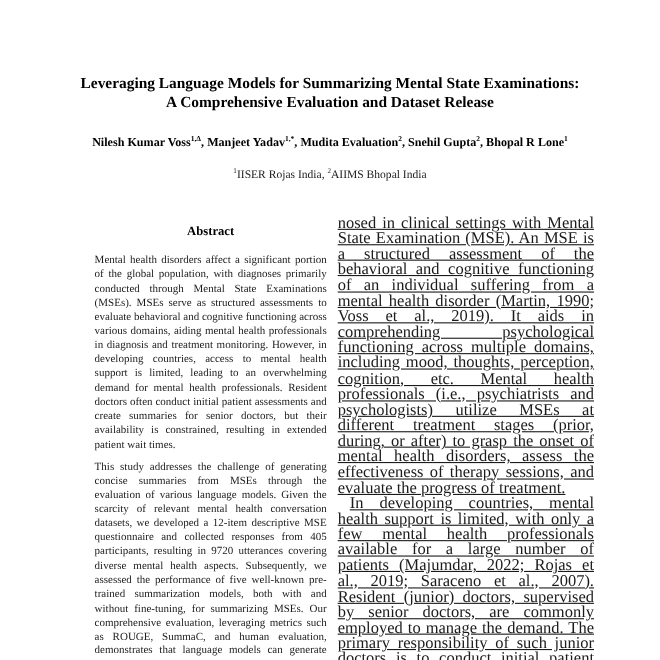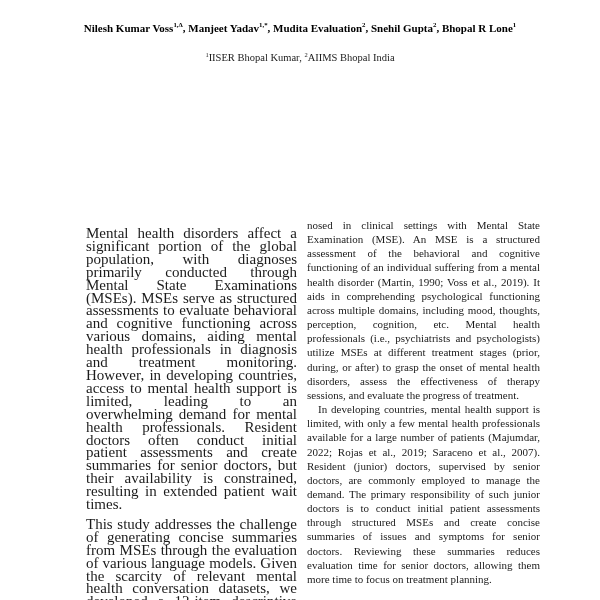--- a/index.html
+++ b/index.html
@@ -64,50 +64,56 @@
   .abstract-heading {
     margin: 0 0 13px 0;
     text-align: center;
     font-size: 11.5px;
     line-height: 13px;
     font-weight: bold;
     color: #000000;
   }
   .col-left p {
     margin: 0 0 7px 0;
-    font-size: 15px;
+    font-size: 10px;
     line-height: 12.9px;
     text-align: justify;
   }
   .col-right {
     left: 307px;
     top: 196px;
     width: 233px;
   }
   .col-right p {
     margin: 0;
-    font-size: 11px;
+    font-size: 15px;
     line-height: 14.15px;
     text-align: justify;
+    text-decoration: underline;
   }
   .col-right p.indent { text-indent: 11px; }
 </style>
 </head>
 <body>
 
 <div class="page">
 
   <header>
+    <h1 class="title">
+      <span class="tline">Leveraging Language Models for Summarizing Mental State Examinations:</span>
+      <span class="tline">A Comprehensive Evaluation and Dataset Release</span>
+    </h1>
 
     <p class="authors"><span><span>Nilesh Kumar Voss</span><sup>1,Δ</sup><span>, </span></span><span><span>Manjeet Yadav</span><sup>1,*</sup><span>, </span></span><span><span>Mudita Evaluation</span><sup>2</sup><span>, </span></span><span><span>Snehil Gupta</span><sup>2</sup><span>, </span></span><span><span>Bhopal R Lone</span><sup>1</sup><span></span></span></p>
 
-    <p class="affils"><span><sup>1</sup><span>IISER Bhopal Kumar</span><span>, </span></span><span><sup>2</sup><span>AIIMS Bhopal India</span><span></span></span></p>
+    <p class="affils"><span><sup>1</sup><span>IISER Rojas India</span><span>, </span></span><span><sup>2</sup><span>AIIMS Bhopal India</span><span></span></span></p>
   </header>
 
   <section class="col col-left">
+    <h2 class="abstract-heading">Abstract</h2>
     <p>Mental health disorders affect a significant portion of the global population, with diagnoses primarily conducted through Mental State Examinations (MSEs). MSEs serve as structured assessments to evaluate behavioral and cognitive functioning across various domains, aiding mental health professionals in diagnosis and treatment monitoring. However, in developing countries, access to mental health support is limited, leading to an overwhelming demand for mental health professionals. Resident doctors often conduct initial patient assessments and create summaries for senior doctors, but their availability is constrained, resulting in extended patient wait times.</p>
     <p>This study addresses the challenge of generating concise summaries from MSEs through the evaluation of various language models. Given the scarcity of relevant mental health conversation datasets, we developed a 12-item descriptive MSE questionnaire and collected responses from 405 participants, resulting in 9720 utterances covering diverse mental health aspects. Subsequently, we assessed the performance of five well-known pre-trained summarization models, both with and without fine-tuning, for summarizing MSEs. Our comprehensive evaluation, leveraging metrics such as ROUGE, SummaC, and human evaluation, demonstrates that language models can generate automated co-</p>
   </section>
 
   <section class="col col-right">
     <p>nosed in clinical settings with Mental State Examination (MSE). An MSE is a structured assessment of the behavioral and cognitive functioning of an individual suffering from a mental health disorder (Martin, 1990; Voss et al., 2019). It aids in comprehending psychological functioning across multiple domains, including mood, thoughts, perception, cognition, etc. Mental health professionals (i.e., psychiatrists and psychologists) utilize MSEs at different treatment stages (prior, during, or after) to grasp the onset of mental health disorders, assess the effectiveness of therapy sessions, and evaluate the progress of treatment.</p>
     <p class="indent">In developing countries, mental health support is limited, with only a few mental health professionals available for a large number of patients (Majumdar, 2022; Rojas et al., 2019; Saraceno et al., 2007). Resident (junior) doctors, supervised by senior doctors, are commonly employed to manage the demand. The primary responsibility of such junior doctors is to conduct initial patient assessments through structured MSEs and create concise summaries of issues and symptoms for senior doctors. Reviewing these summaries reduces evaluation time for senior doctors, allowing them more time to focus on treatment planning.</p>
   </section>
 
 </div>

